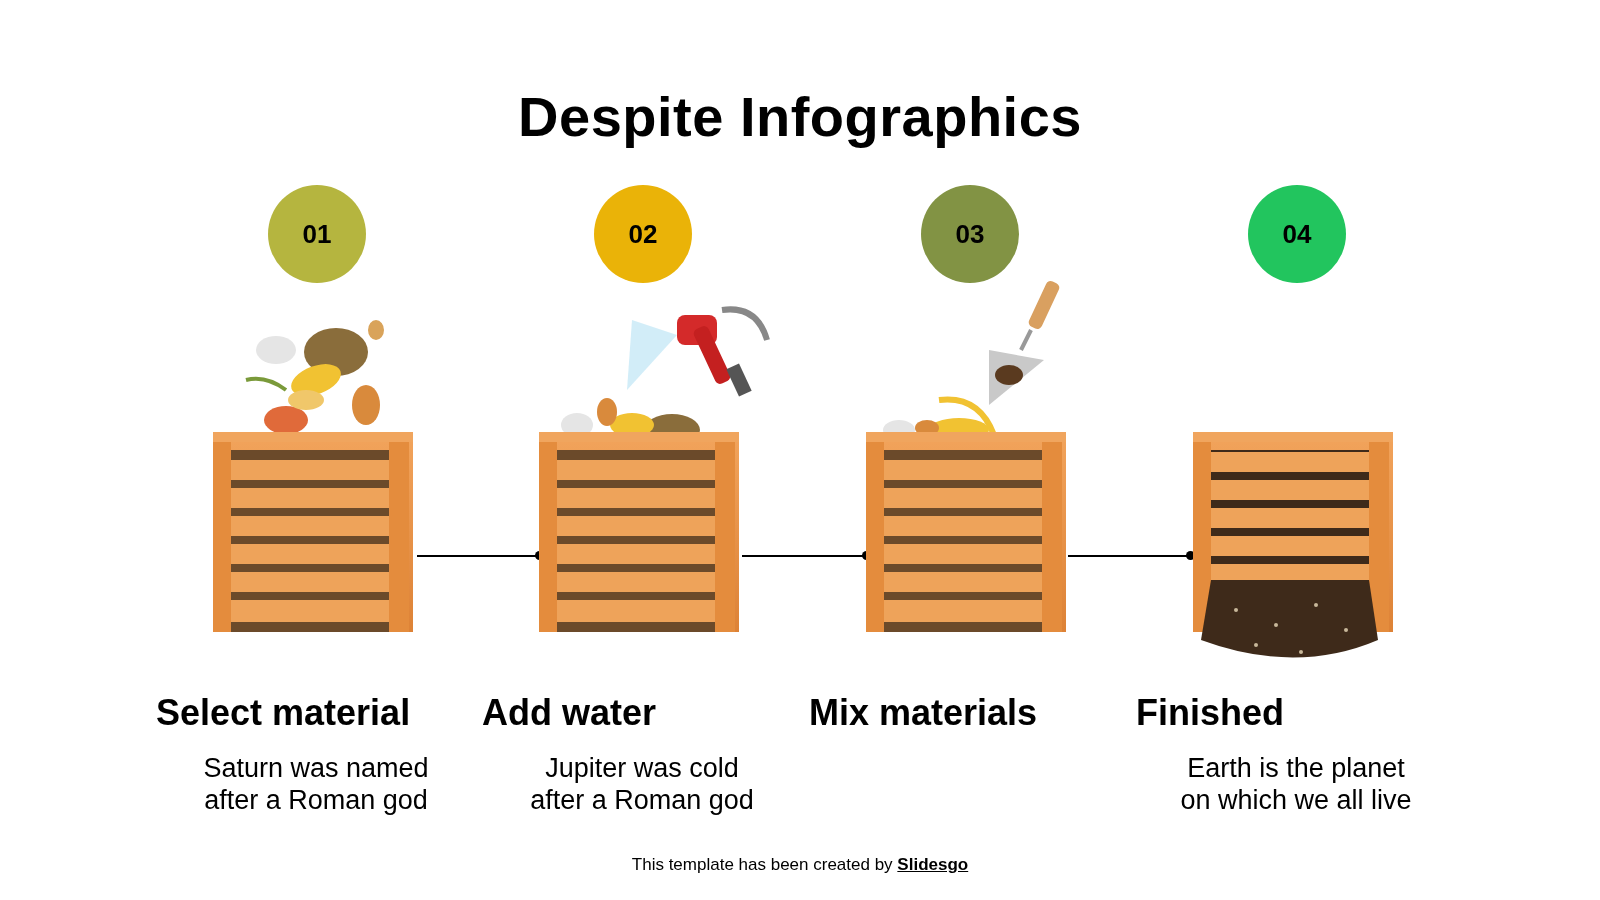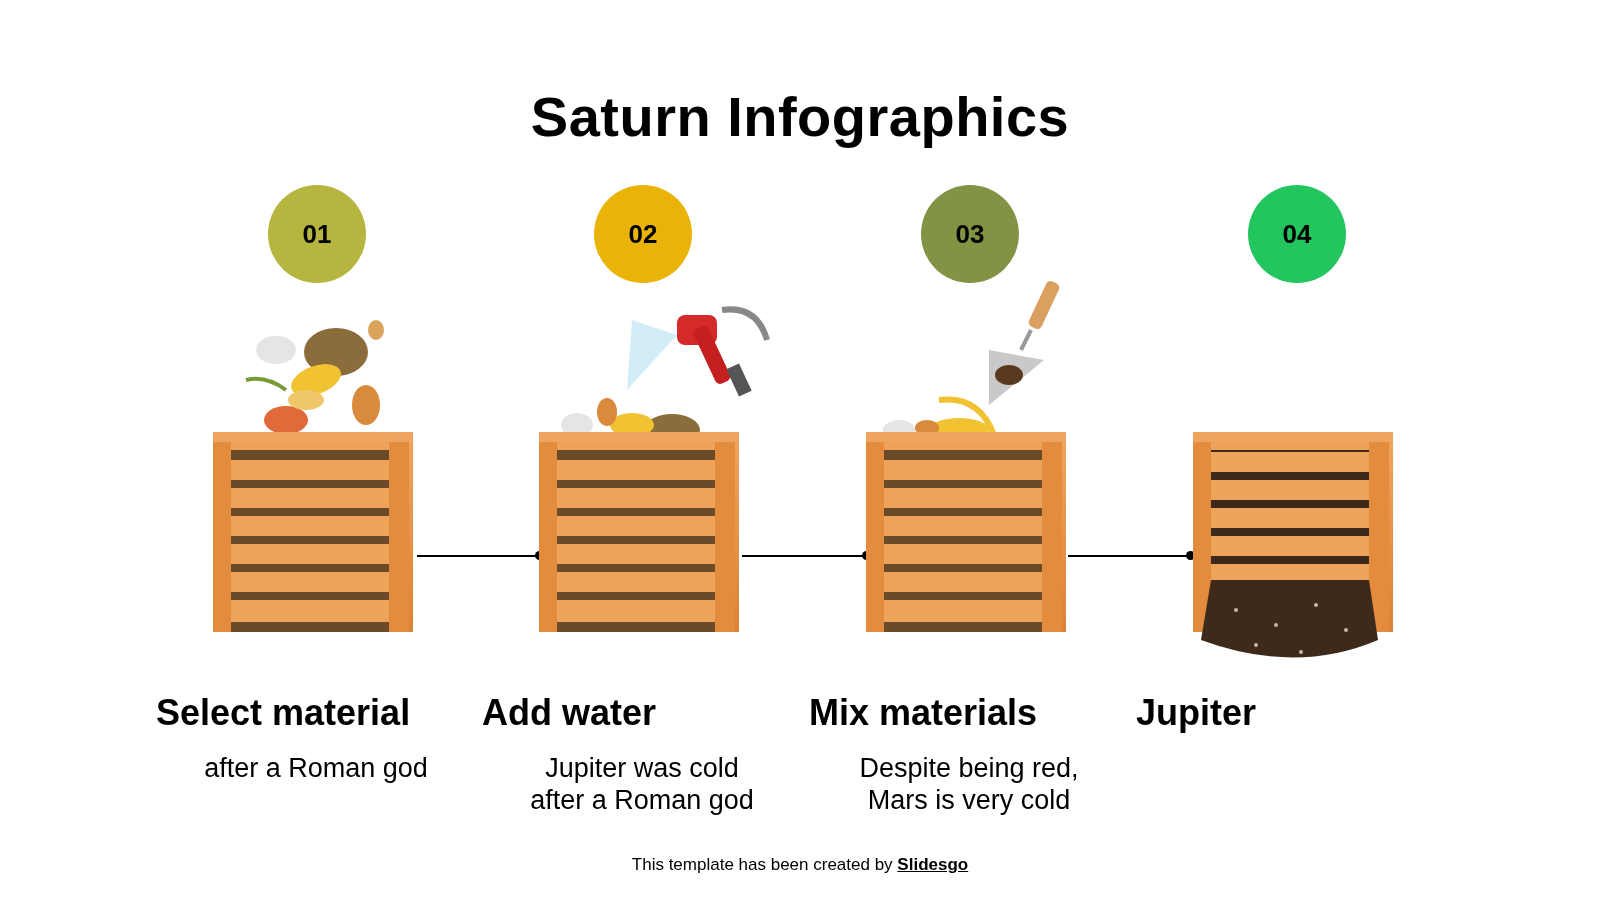--- a/index.html
+++ b/index.html
@@ -26,21 +26,21 @@
   .connector { position: absolute; height: 2px; background: #000; top: 555px; }
   .dot { position: absolute; width: 9px; height: 9px; border-radius: 50%; background: #000; top: 551px; }
   .footer {
     position: absolute; top: 855px; left: 0; width: 100%; text-align: center; font-size: 17px;
   }
   .footer a { color: #000; font-weight: bold; text-decoration: underline; margin-top: 19px; }
 </style>
 </head>
 <body>
 
-<div class="title">Saturn Infographics</div>
+<div class="title">Despite Infographics</div>
 
 <div class="connector" style="left:417px;width:122px;"></div>
 <div class="dot" style="left:535px;"></div>
 <div class="connector" style="left:742px;width:122px;"></div>
 <div class="dot" style="left:862px;"></div>
 <div class="connector" style="left:1068px;width:122px;"></div>
 <div class="dot" style="left:1186px;"></div>
 
 <div class="step" style="left:156px;">
   <div class="circle" style="background:#b5b53f;">
@@ -72,20 +72,21 @@
         <rect x="75" y="264" width="158" height="20"></rect>
       <rect x="75" y="292" width="158" height="20"></rect>
         <rect x="75" y="320" width="158" height="22"></rect>
     </g>
     <rect x="57" y="152" width="18" height="200" fill="#e48c3d"></rect>
     <rect x="233" y="152" width="20" height="200" fill="#e48c3d"></rect>
     <rect x="57" y="152" width="200" height="10" fill="#f0a55e"></rect>
   </svg>
   <div class="step-title">Select material</div>
   <div class="step-desc">
+    <div>Saturn was named</div>
     <div>after a Roman god</div>
   </div>
 </div>
 
 <div class="step" style="left:482px;">
   <div class="circle" style="background:#eab308;">
     <span>02</span>
   </div>
   <svg class="illus" viewBox="0 0 320 400">
     <defs>
@@ -158,24 +159,20 @@
       <rect x="75" y="236" width="158" height="20"></rect>
         <rect x="75" y="264" width="158" height="20"></rect>
       <rect x="75" y="292" width="158" height="20"></rect>
         <rect x="75" y="320" width="158" height="22"></rect>
     </g>
     <rect x="57" y="152" width="18" height="200" fill="#e48c3d"></rect>
     <rect x="233" y="152" width="20" height="200" fill="#e48c3d"></rect>
     <rect x="57" y="152" width="200" height="10" fill="#f0a55e"></rect>
   </svg>
   <div class="step-title">Mix materials</div>
-  <div class="step-desc">
-    <div>Despite being red,</div>
-    <div>Mars is very cold</div>
-  </div>
 </div>
 
 <div class="step" style="left:1136px;">
   <div class="circle" style="background:#22c55e;">
     <span>04</span>
   </div>
   <svg class="illus" viewBox="0 0 320 400">
     <defs>
       <linearGradient id="wood4" x1="0" y1="0" x2="0" y2="1">
           <stop offset="0" stop-color="#f2a45c"></stop>
@@ -199,18 +196,22 @@
     <path d="M75 300 L233 300 L242 360 Q160 395 65 360 Z" fill="#3e2a1a"></path>
     <g fill="#c8b89a">
       <circle cx="100" cy="330" r="2"></circle>
         <circle cx="140" cy="345" r="2"></circle>
         <circle cx="180" cy="325" r="2"></circle>
       <circle cx="210" cy="350" r="2"></circle>
         <circle cx="120" cy="365" r="2"></circle>
         <circle cx="165" cy="372" r="2"></circle>
     </g>
   </svg>
-  <div class="step-title">Jupiter</div>
+  <div class="step-title">Finished</div>
+  <div class="step-desc">
+    <div>Earth is the planet</div>
+    <div>on which we all live</div>
+  </div>
 </div>
 
 <div class="footer">
   <span>This template has been created by </span><a>Slidesgo</a>
 </div>
 
 </body></html>

